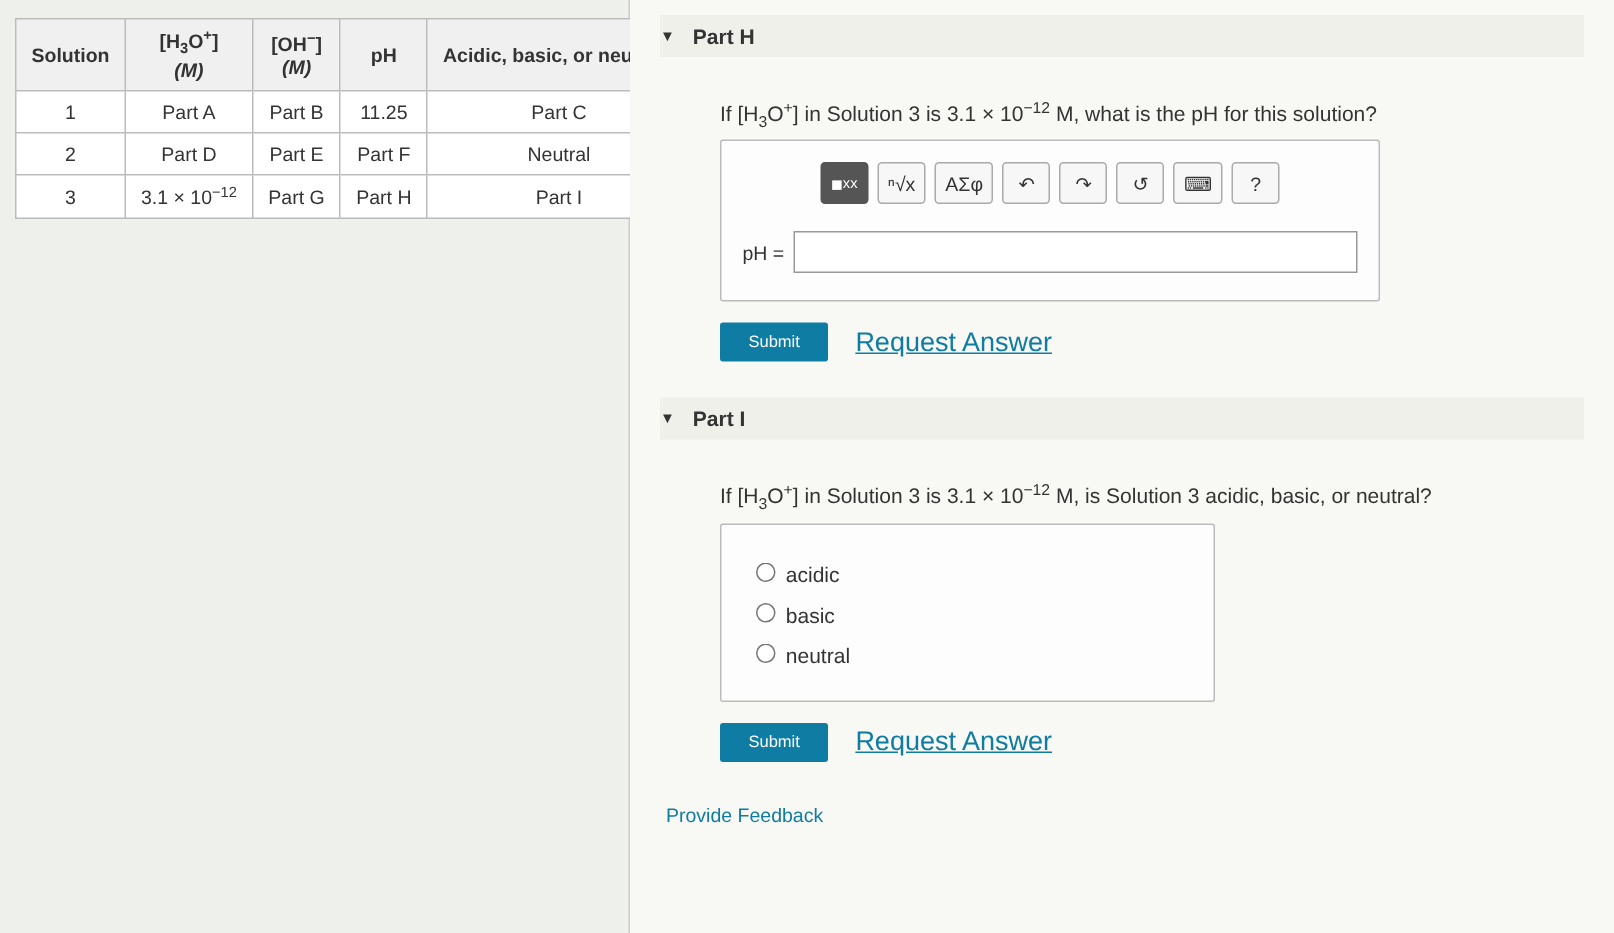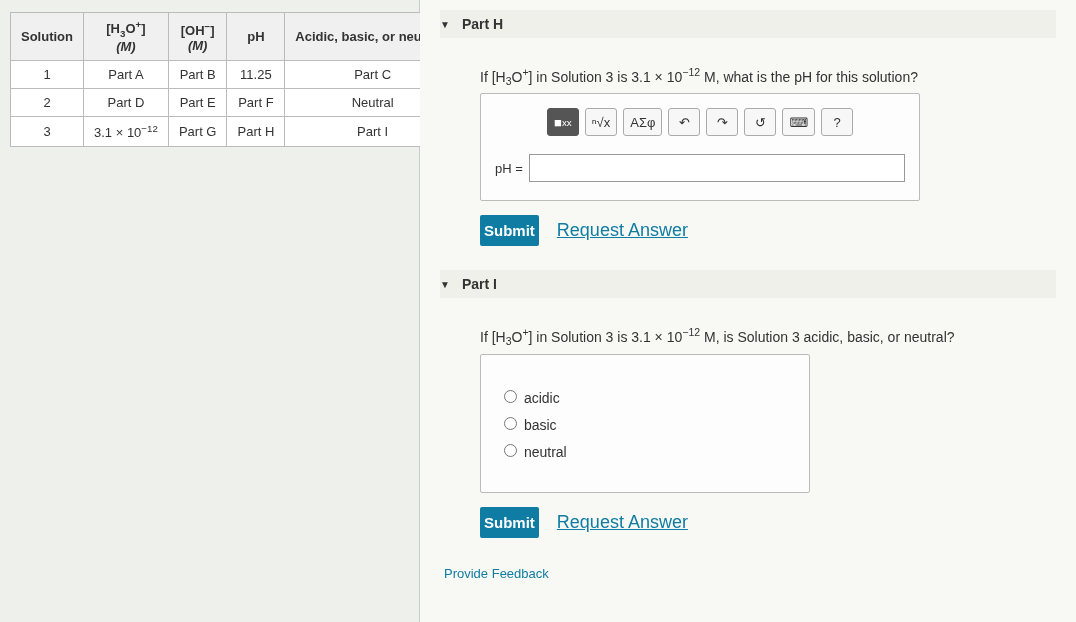--- a/index.html
+++ b/index.html
@@ -102,38 +102,38 @@
     flex: 1;
     height: 28px;
     border: 1px solid #999;
     background: #fff;
   }
   .btn-row { display:flex; align-items:center; gap:18px; }
   .submit {
     background: #0e7ca3;
     color: #fff;
     border: none;
-    padding: 7px 4px;
-    font-size: 15px;
+    padding: 7px 19px;
+    font-size: 11px;
     cursor: pointer;
     border-radius: 2px;
-    font-weight: bold;
+    font-weight: normal;
   }
   .linkish {
     color: #0e7ca3;
     text-decoration: underline;
     font-size: 18px;
     cursor: pointer;
   }
   .radios {
     border: 1px solid #bbb;
     border-radius: 2px;
     background: #fdfdfd;
     width: 330px;
-    padding: 24px 18px;
+    padding: 14px 18px;
     margin-bottom: 14px;
   }
   .radios label { display:block; margin: 8px 0; font-size:14px; }
   .feedback {
     color: #0e7ca3;
     font-size: 13px;
     padding: 4px 0 10px 4px;
     display: inline-block;
   }
   sup, sub { font-size: 0.75em; }

